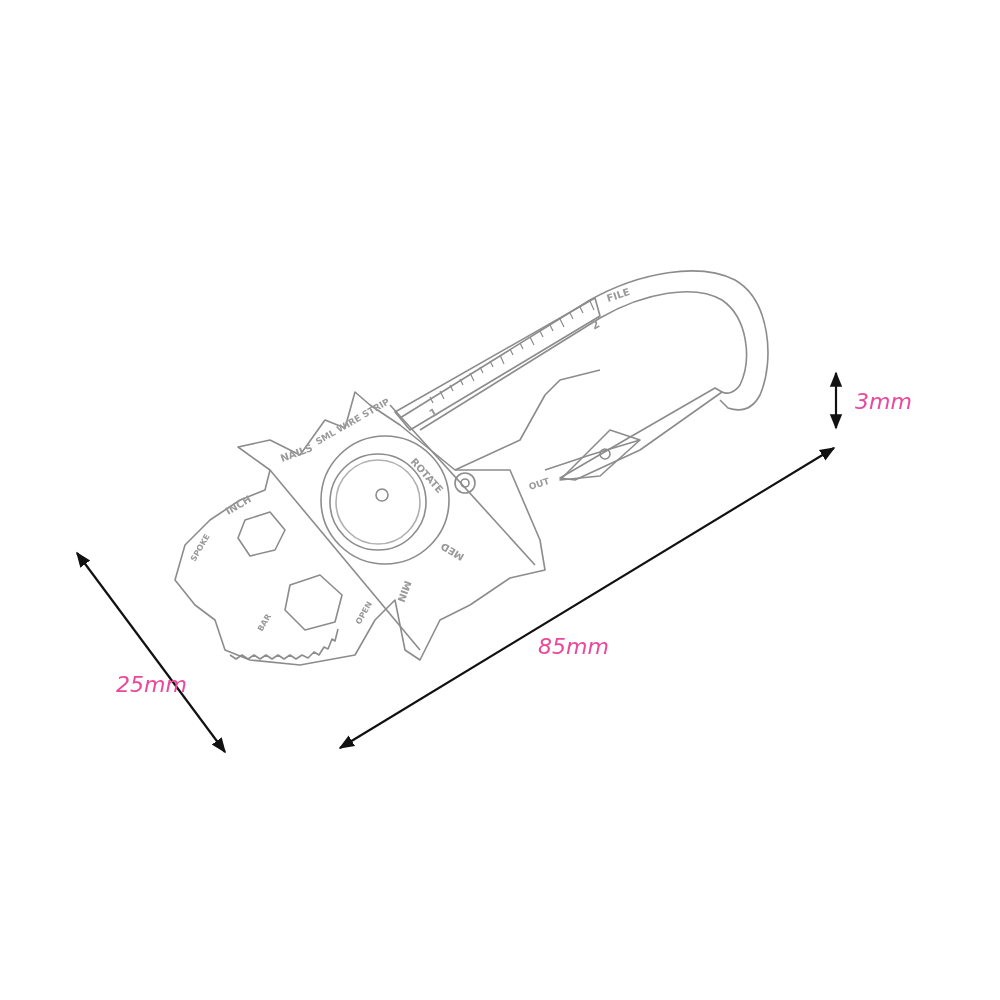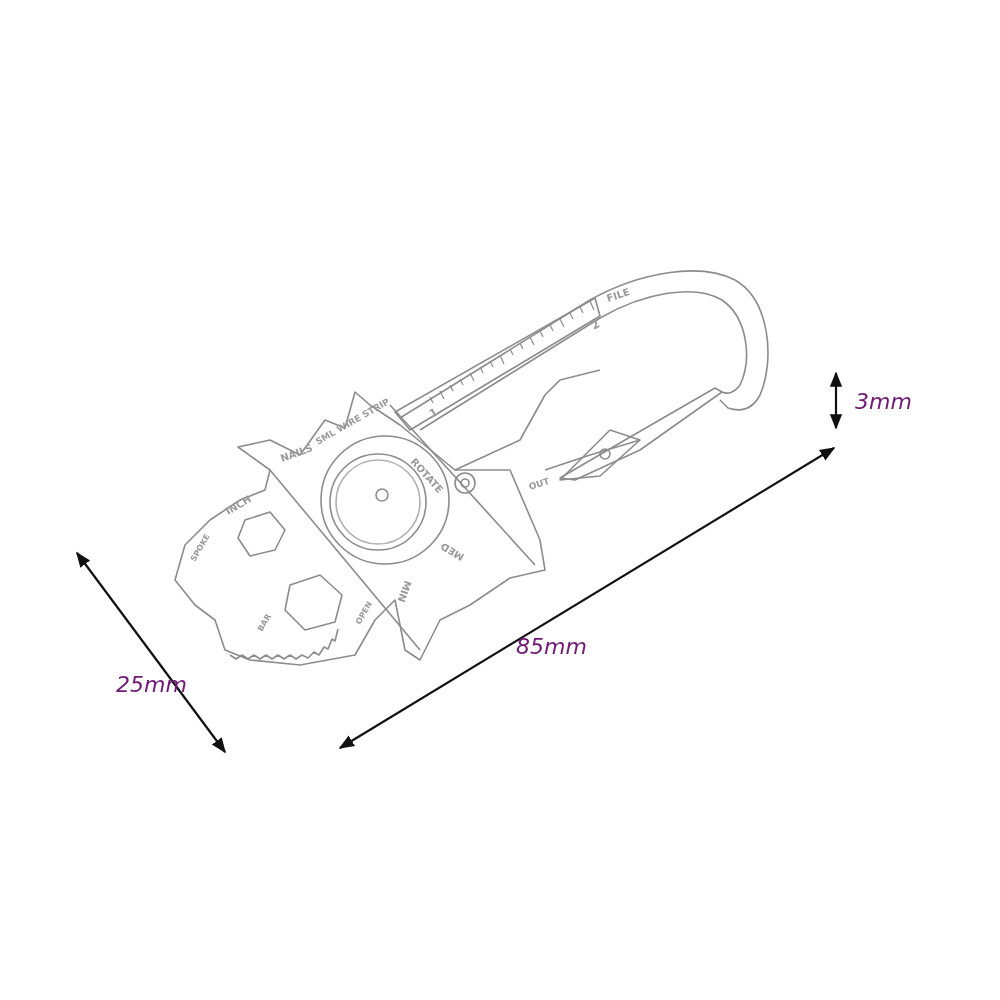--- a/index.html
+++ b/index.html
@@ -1,18 +1,18 @@
 <!DOCTYPE html>
 <html><head>
 <meta charset="utf-8">
 <style>
   html, body { margin: 0; padding: 0; background: #ffffff; }
   body { width: 1000px; height: 1000px; position: relative; overflow: hidden; font-family: "DejaVu Sans", sans-serif; }
   #canvas { position: absolute; left: 0; top: 0; width: 1000px; height: 1000px; }
-  .dim-label { position: absolute; font-family: "DejaVu Sans", sans-serif; font-style: italic; font-size: 22px; color: #701a75; white-space: nowrap; }
+  .dim-label { position: absolute; font-family: "DejaVu Sans", sans-serif; font-style: italic; font-size: 22px; color: #ec4899; white-space: nowrap; }
   .tool-text { font-family: "DejaVu Sans", sans-serif; font-weight: bold; fill: #9a9a9a; }
 </style>
 </head>
 <body>
 
 <svg id="canvas" viewBox="0 0 1000 1000" xmlns="http://www.w3.org/2000/svg">
   <defs>
     <marker id="ah" viewBox="0 0 10 10" refX="9" refY="5" markerWidth="7" markerHeight="7" orient="auto-start-reverse">
       <path d="M0,1 L10,5 L0,9 Z" fill="#111111"></path>
     </marker>
@@ -74,15 +74,15 @@
     <text class="tool-text" font-size="8" transform="translate(360,625) rotate(-60)">OPEN</text>
   </g>
 
   <g stroke="#111111" stroke-width="2.2">
     <line x1="340" y1="748" x2="834" y2="448" marker-start="url(#ah)" marker-end="url(#ah)"></line>
     <line x1="77" y1="553" x2="225" y2="752" marker-start="url(#ah)" marker-end="url(#ah)"></line>
     <line x1="836" y1="373" x2="836" y2="428" marker-start="url(#ah)" marker-end="url(#ah)"></line>
   </g>
 </svg>
 
-<div class="dim-label" style="left:516px; top:634px;">85mm</div>
+<div class="dim-label" style="left:538px; top:634px;">85mm</div>
 <div class="dim-label" style="left:76px; top:672px;margin-left:40px;">25mm</div>
 <div class="dim-label" style="left:855px; top:389px;">3mm</div>
 
 </body></html>

